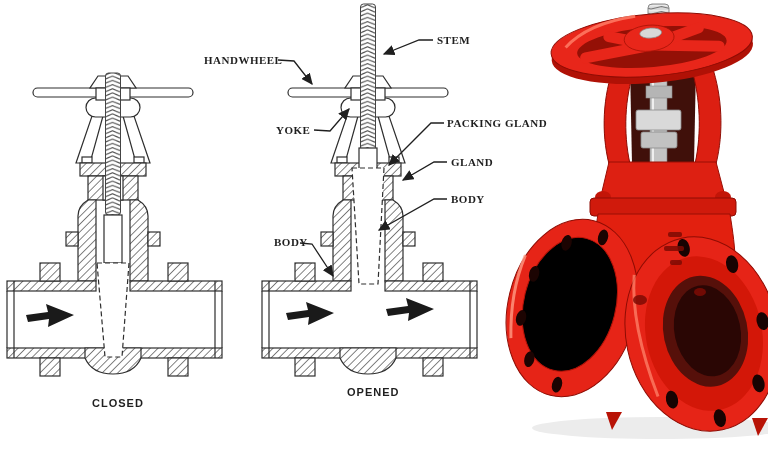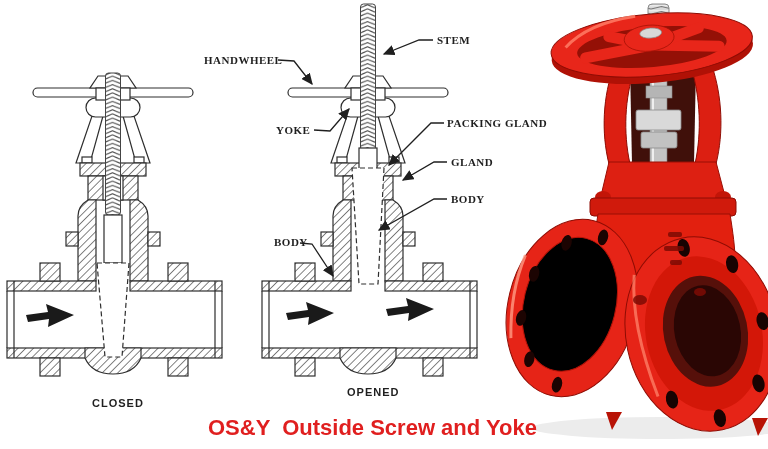--- a/index.html
+++ b/index.html
@@ -189,15 +189,14 @@
 <div class="lbl" style="left:437px;top:34px">STEM</div>
 <div class="lbl" style="left:276px;top:124px">YOKE</div>
 <div class="lbl" style="left:447px;top:117px">PACKING GLAND</div>
 <div class="lbl" style="left:451px;top:156px">GLAND</div>
 <div class="lbl" style="left:451px;top:193px">BODY</div>
 <div class="lbl" style="left:274px;top:236px">BODY</div>
 
 <div class="cap" style="left:92px;top:397px">CLOSED</div>
 <div class="cap" style="left:347px;top:386px">OPENED</div>
 
-<div class="title">OS&amp;Y  Outside Screw and Yoke</div>
 
 </div>
 
 </body></html>

